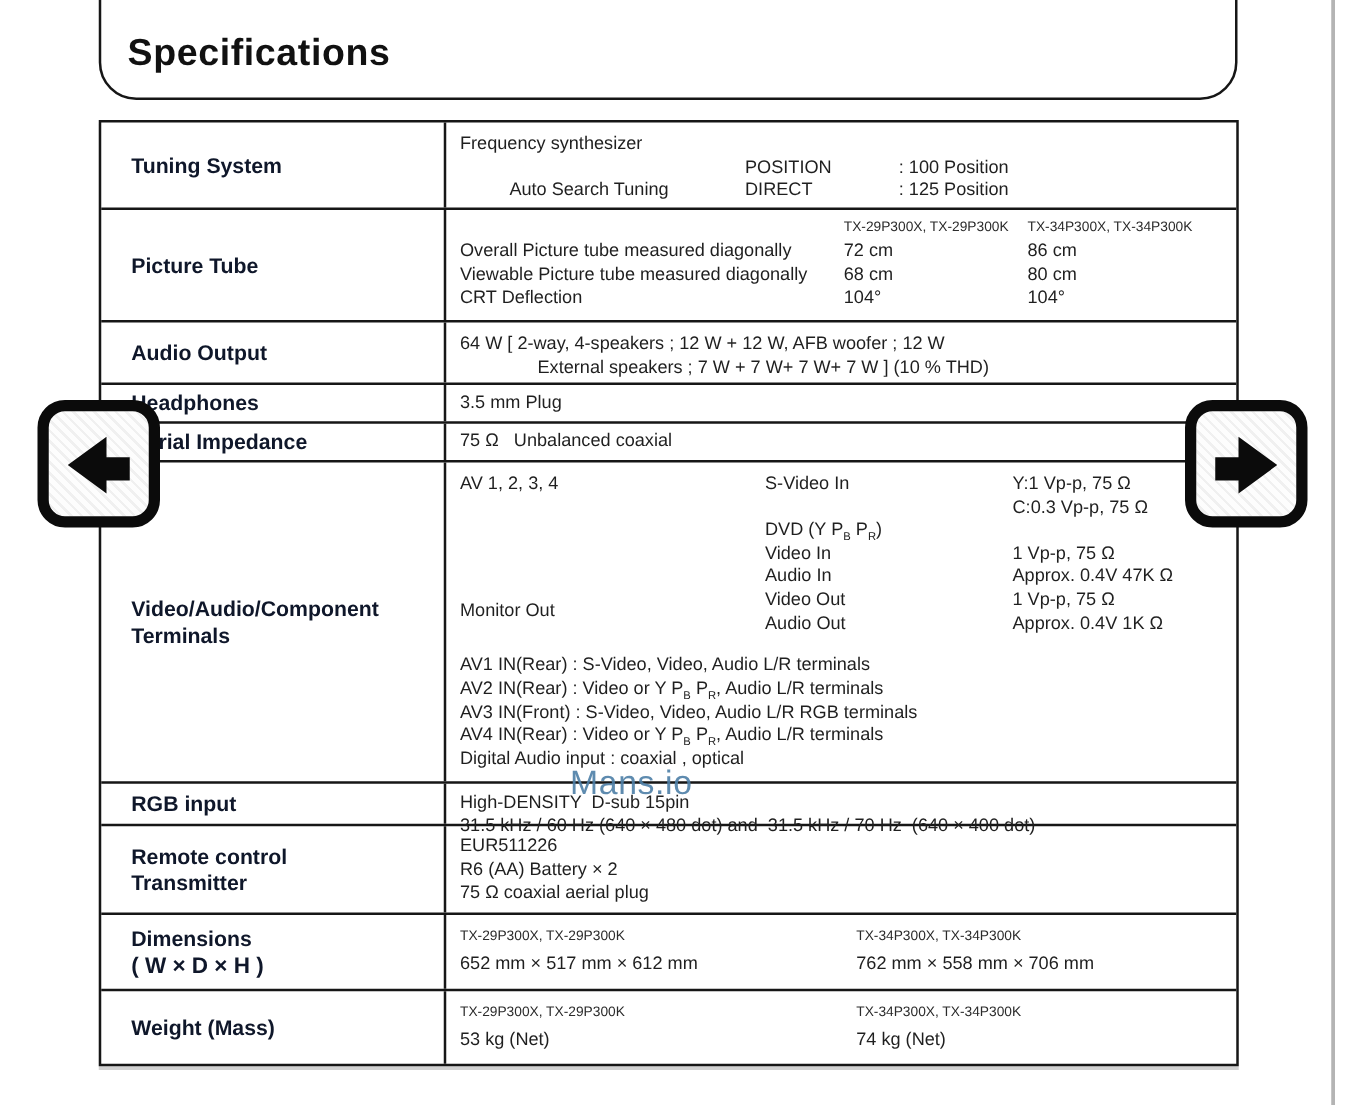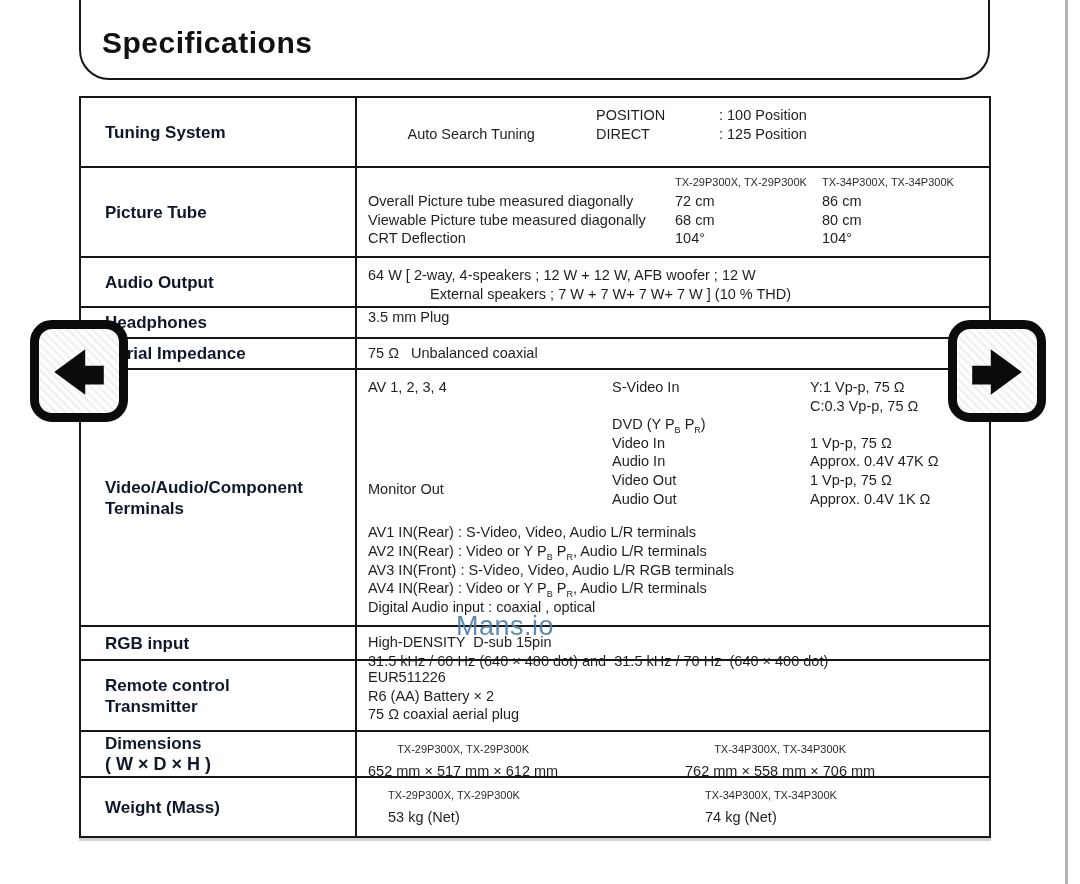--- a/index.html
+++ b/index.html
@@ -8,27 +8,27 @@
 
   
   .titlebox{position:absolute;left:79px;top:-52px;width:911px;height:132px;
     border:2px solid #161616;border-radius:0 0 30px 30px;box-sizing:border-box;background:#fff;}
   .title{position:absolute;left:21px;bottom:18px;font-size:30px;font-weight:bold;letter-spacing:.5px;color:#111;}
 
   
   .spec-table{position:absolute;left:79px;top:96px;width:912px;border:2px solid #161616;
     box-sizing:border-box;background:#fff;box-shadow:0 3px 0 rgba(0,0,0,.18);}
   .row{display:flex;box-sizing:border-box;border-bottom:2px solid #161616;position:relative;}
-  .row:last-child{border-bottom:none;gap:20px;}
+  .row:last-child{border-bottom:none;}
   .lbl{width:276px;min-width:276px;border-right:2px solid #161616;box-sizing:border-box;
     display:flex;flex-direction:column;justify-content:center;padding-left:24px;
     font-weight:bold;font-size:17px;line-height:21px;color:#0f172a;}
   .cnt{flex:1;position:relative;font-size:14.5px;line-height:18.6px;color:#1f1f1f;}
   .t{white-space:pre-wrap;}
-  .small{font-size:11px;line-height:13px;color:#2b2b2b;white-space:pre;text-align:center;}
+  .small{font-size:11px;line-height:13px;color:#2b2b2b;white-space:pre;}
   .ln{height:18.6px;white-space:pre;}
   sub{font-size:9px;line-height:0;}
   .pad{padding:8px 0 0 11px;}
 
   
   .tunline{position:relative;}
   .tun-key{position:absolute;left:228px;top:0;}
   .tun-val{position:absolute;left:351px;top:0;}
 
   
@@ -75,20 +75,21 @@
     <div class="title">Specifications</div>
   </div>
 
   <div class="spec-table">
 
     <div class="row" style="height:70px">
       <div class="lbl">
           <span class="t">Tuning System</span>
         </div>
       <div class="cnt pad">
+        <div class="ln t">Frequency synthesizer</div>
         <div class="ln tunline">
           <span class="t">Auto Search Tuning</span>
           <span class="tun-key t">POSITION</span>
           <span class="tun-val t">: 100 Position</span>
         </div>
         <div class="ln tunline">
           <span class="tun-key t">DIRECT</span>
           <span class="tun-val t">: 125 Position</span>
         </div>
       </div>
@@ -130,21 +131,21 @@
       <div class="cnt pad">
         <div class="ln t">64 W [ 2-way, 4-speakers ; 12 W + 12 W, AFB woofer ; 12 W</div>
         <div class="ln t" style="padding-left:62px">External speakers ; 7 W + 7 W+ 7 W+ 7 W ] (10 % THD)</div>
       </div>
     </div>
 
     <div class="row" style="height:31px">
       <div class="lbl">
           <span class="t">Headphones</span>
         </div>
-      <div class="cnt" style="display:flex;padding-left:11px">
+      <div class="cnt" style="display:flex;align-items:center;padding-left:11px">
         <span class="t">3.5 mm Plug</span>
       </div>
     </div>
 
     <div class="row" style="height:31px">
       <div class="lbl">
           <span class="t">Aerial Impedance</span>
         </div>
       <div class="cnt" style="display:flex;align-items:center;padding-left:11px">
         <span class="t">75 Ω   Unbalanced coaxial</span>
@@ -202,21 +203,21 @@
         <span class="t">Remote control</span>
         <span class="t">Transmitter</span>
       </div>
       <div class="cnt" style="padding:7px 0 0 11px">
         <div class="ln t">EUR511226</div>
         <div class="ln t">R6 (AA) Battery × 2</div>
         <div class="ln t">75 Ω coaxial aerial plug</div>
       </div>
     </div>
 
-    <div class="row" style="height:46px">
+    <div class="row" style="height:61px">
       <div class="lbl">
         <span class="t">Dimensions</span>
         <span class="t" style="font-size:18px">( W × D × H )</span>
       </div>
       <div class="cnt">
         <div class="dw-c1">
           <div class="small">TX-29P300X, TX-29P300K</div>
           <div class="dw-val t">652 mm × 517 mm × 612 mm</div>
         </div>
         <div class="dw-c2">

